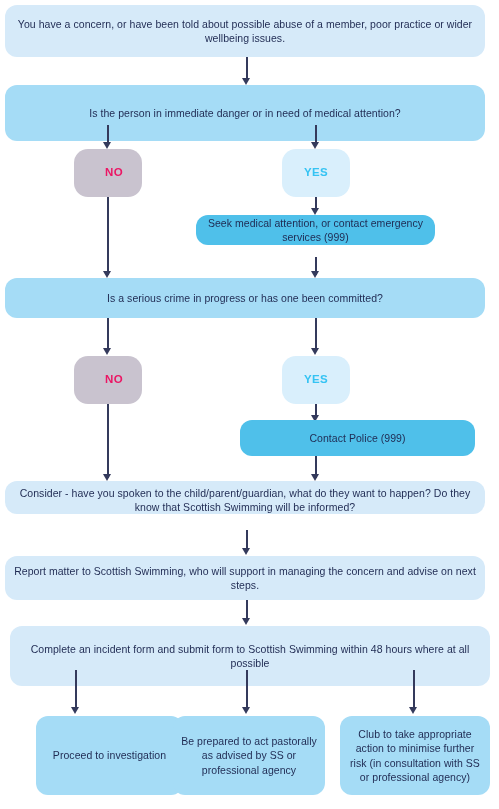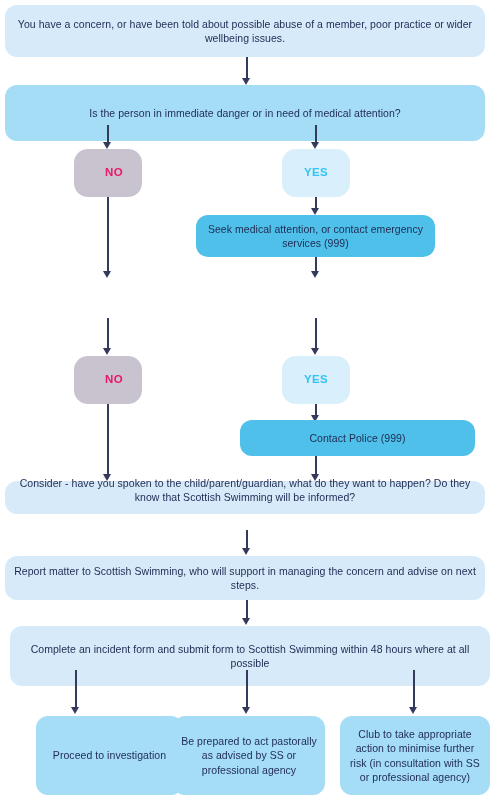--- a/index.html
+++ b/index.html
@@ -21,21 +21,21 @@
     position: absolute;
     box-sizing: border-box;
     display: flex;
     align-items: center;
     justify-content: center;
     text-align: center;
     border-radius: 12px;
     color: #1f2a52;
     font-size: 10.5px;
     line-height: 1.35;
-    padding: 10px 8px;
+    padding: 0 8px;
     letter-spacing: 0.05px;
   }
   .node span { display: block; }
 
   
   .tone-pale   { background: #d6eaf9; }
   .tone-mid    { background: #a5dcf6; }
   .tone-strong { background: #4fc0ea; }
   .tone-light  { background: #d9effc; }
   .tone-grey   { background: #c9c3cf; }
@@ -94,27 +94,30 @@
   <div class="node decision tone-light" style="left:282px; top:149px;">
     <span class="label-yes">YES</span>
   </div>
 
   <div class="conn conn-v" style="left:107px; top:197px; height:78px;"></div>
   <div class="arrowhead" style="left:103px; top:271px;"></div>
 
   <div class="conn conn-v" style="left:315px; top:197px; height:14px;"></div>
   <div class="arrowhead" style="left:311px; top:208px;"></div>
 
-  <div class="node tone-strong" style="left:196px; top:215px; width:239px; height:42px;">
+  <div class="node tone-strong" style="left:196px; top:215px; width:239px; height:30px;">
     <span>Seek medical attention, or contact emergency services (999)</span>
   </div>
 
   <div class="conn conn-v" style="left:315px; top:257px; height:18px;"></div>
   <div class="arrowhead" style="left:311px; top:271px;"></div>
 
+  <div class="node tone-mid" style="left:5px; top:278px; width:480px; height:40px;">
+    <span>Is a serious crime in progress or has one been committed?</span>
+  </div>
 
   <div class="conn conn-v" style="left:107px; top:318px; height:33px;"></div>
   <div class="arrowhead" style="left:103px; top:348px;"></div>
   <div class="conn conn-v" style="left:315px; top:318px; height:33px;"></div>
   <div class="arrowhead" style="left:311px; top:348px;"></div>
 
   <div class="node decision tone-grey" style="left:74px; top:356px;">
     <span class="label-no">NO</span>
   </div>
 

